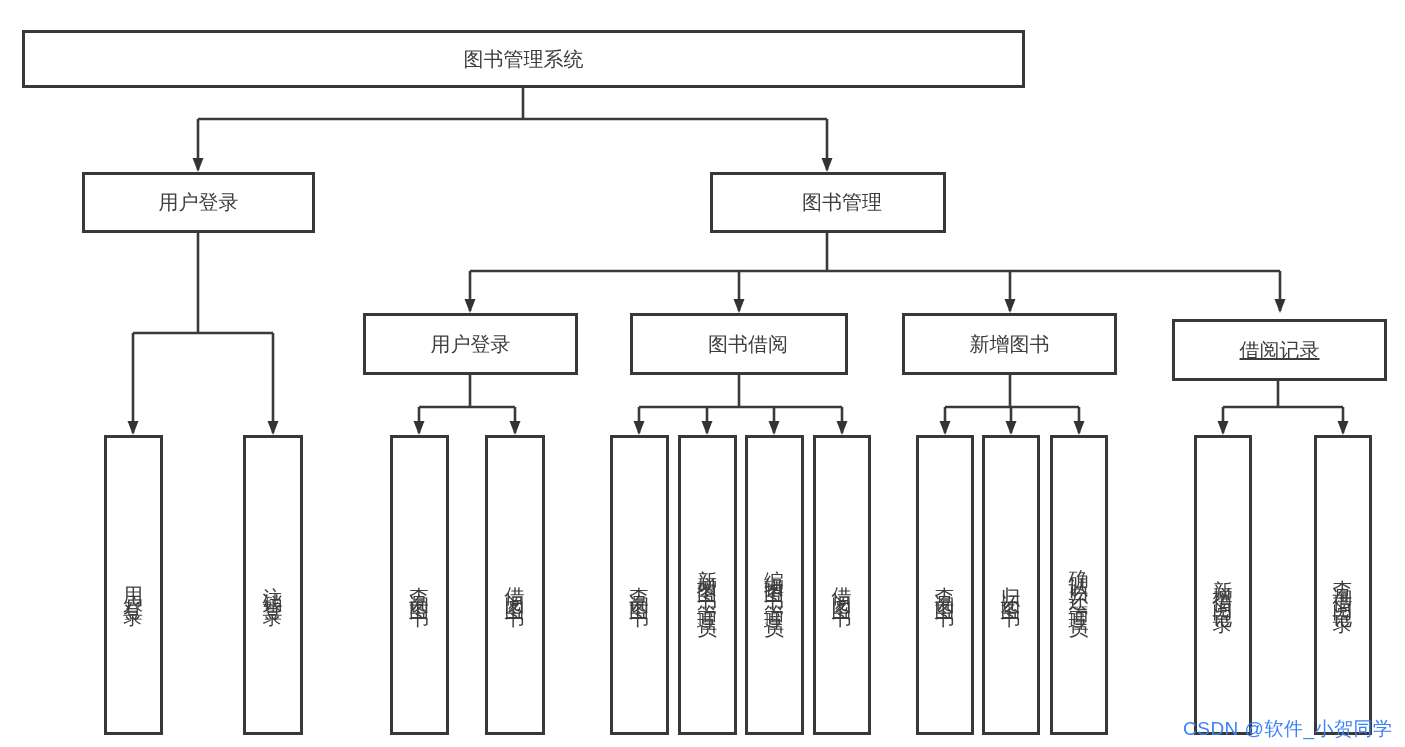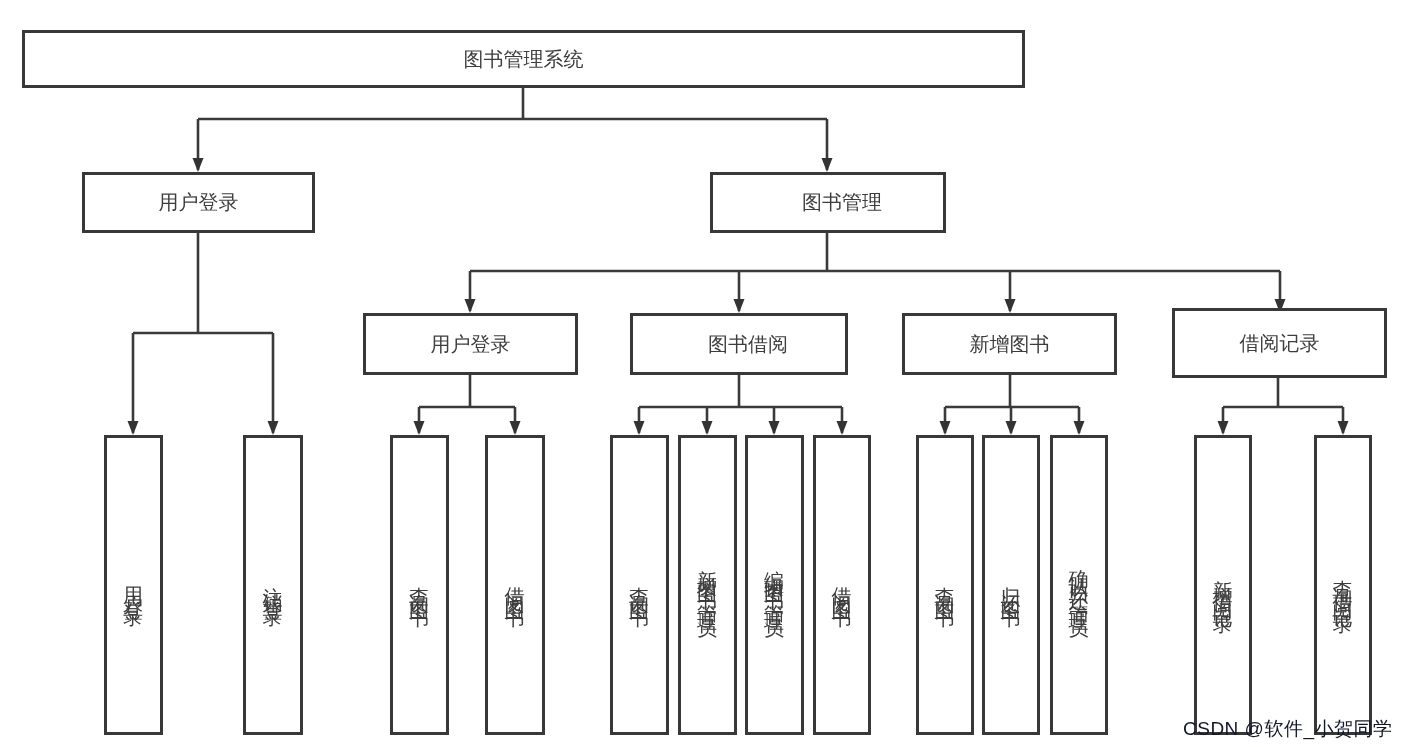--- a/index.html
+++ b/index.html
@@ -27,21 +27,21 @@
   .vnode{
     writing-mode:vertical-rl;
     text-orientation:mixed;
     letter-spacing:7px;
     line-height:1;
   }
   .watermark{
     position:absolute;
     left:1183px;top:716px;
     font-size:19px;
-    color:#0f172a;
+    color:#3b82f6;
     white-space:nowrap;
     z-index:2;
     letter-spacing:0.5px;
   }
 </style>
 </head>
 <body>
 
 <div class="stage">
 
@@ -108,21 +108,21 @@
   </svg>
 
   <div class="node" style="left:22px;top:30px;width:1003px;height:58px;">图书管理系统</div>
 
   <div class="node" style="left:82px;top:172px;width:233px;height:61px;">用户登录</div>
   <div class="node" style="left:710px;top:172px;width:236px;height:61px;padding-left:28px;">图书管理</div>
 
   <div class="node" style="left:363px;top:313px;width:215px;height:62px;">用户登录</div>
   <div class="node" style="left:630px;top:313px;width:218px;height:62px;padding-left:18px;">图书借阅</div>
   <div class="node" style="left:902px;top:313px;width:215px;height:62px;">新增图书</div>
-  <div class="node" style="left:1172px;top:308px;width:215px;height:70px;">借阅记录</div>
+  <div class="node" style="left:1172px;top:319px;width:215px;height:62px;text-decoration:underline;">借阅记录</div>
 
   <div class="node vnode" style="left:104px;top:435px;width:59px;height:300px;">用户登录</div>
   <div class="node vnode" style="left:243px;top:435px;width:60px;height:300px;">注销登录</div>
 
   <div class="node vnode" style="left:390px;top:435px;width:59px;height:300px;">查询图书</div>
   <div class="node vnode" style="left:485px;top:435px;width:60px;height:300px;">借阅图书</div>
 
   <div class="node vnode" style="left:610px;top:435px;width:59px;height:300px;">查询图书</div>
   <div class="node vnode" style="left:678px;top:435px;width:59px;height:300px;">新增图书（管理员）</div>
   <div class="node vnode" style="left:745px;top:435px;width:59px;height:300px;">编辑图书（管理员）</div>

